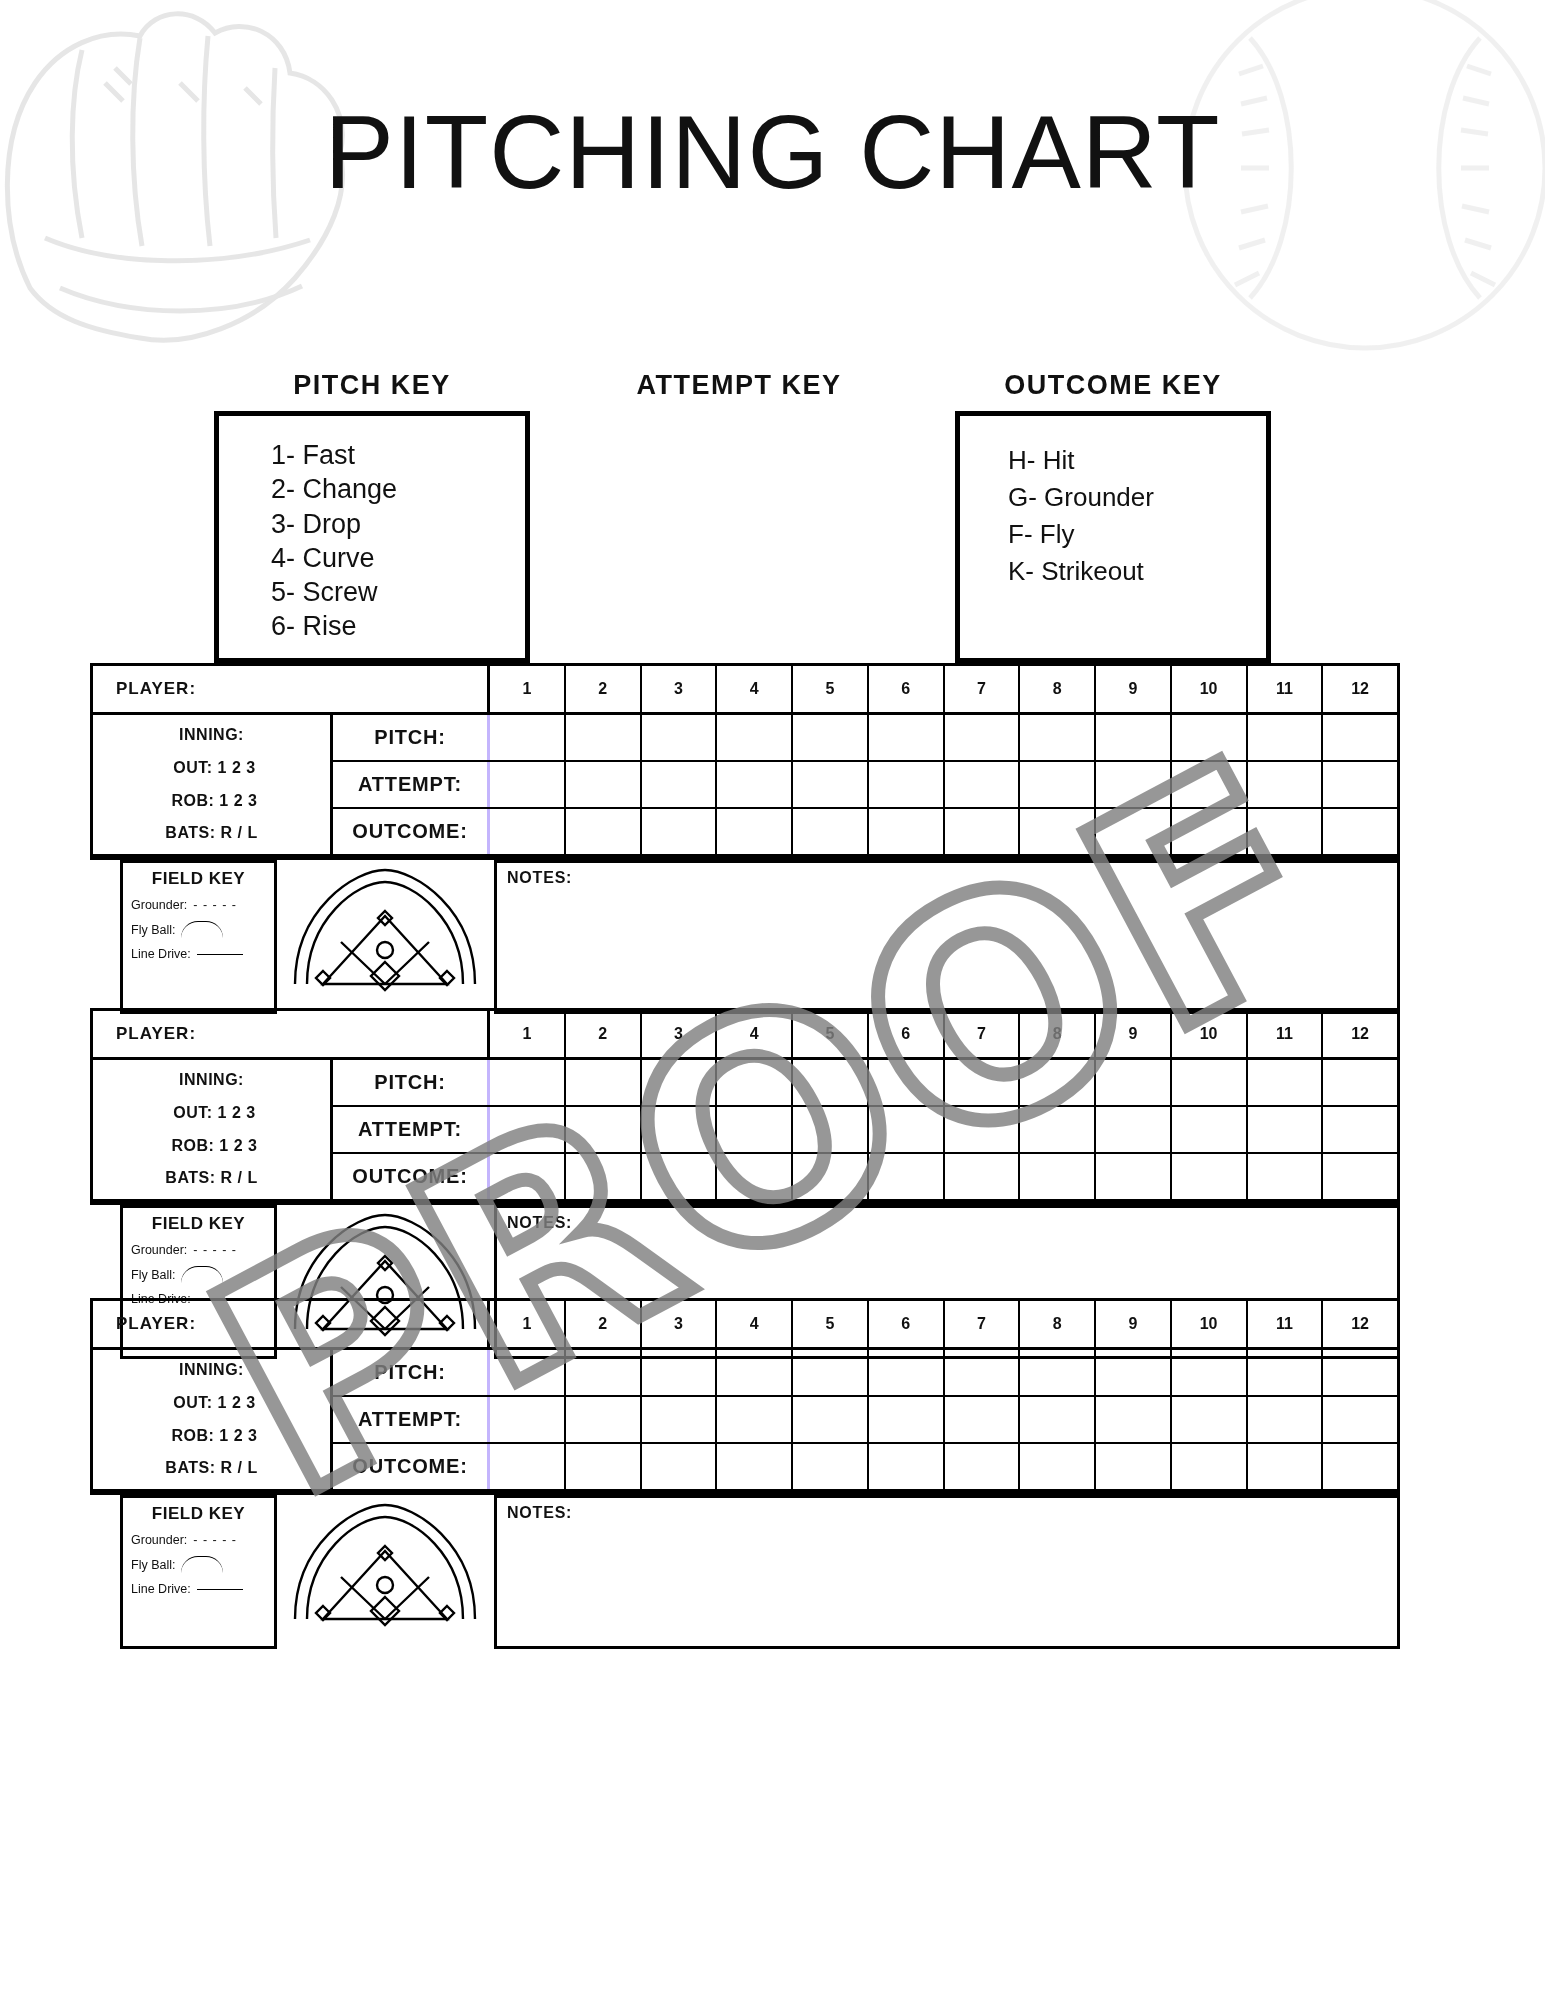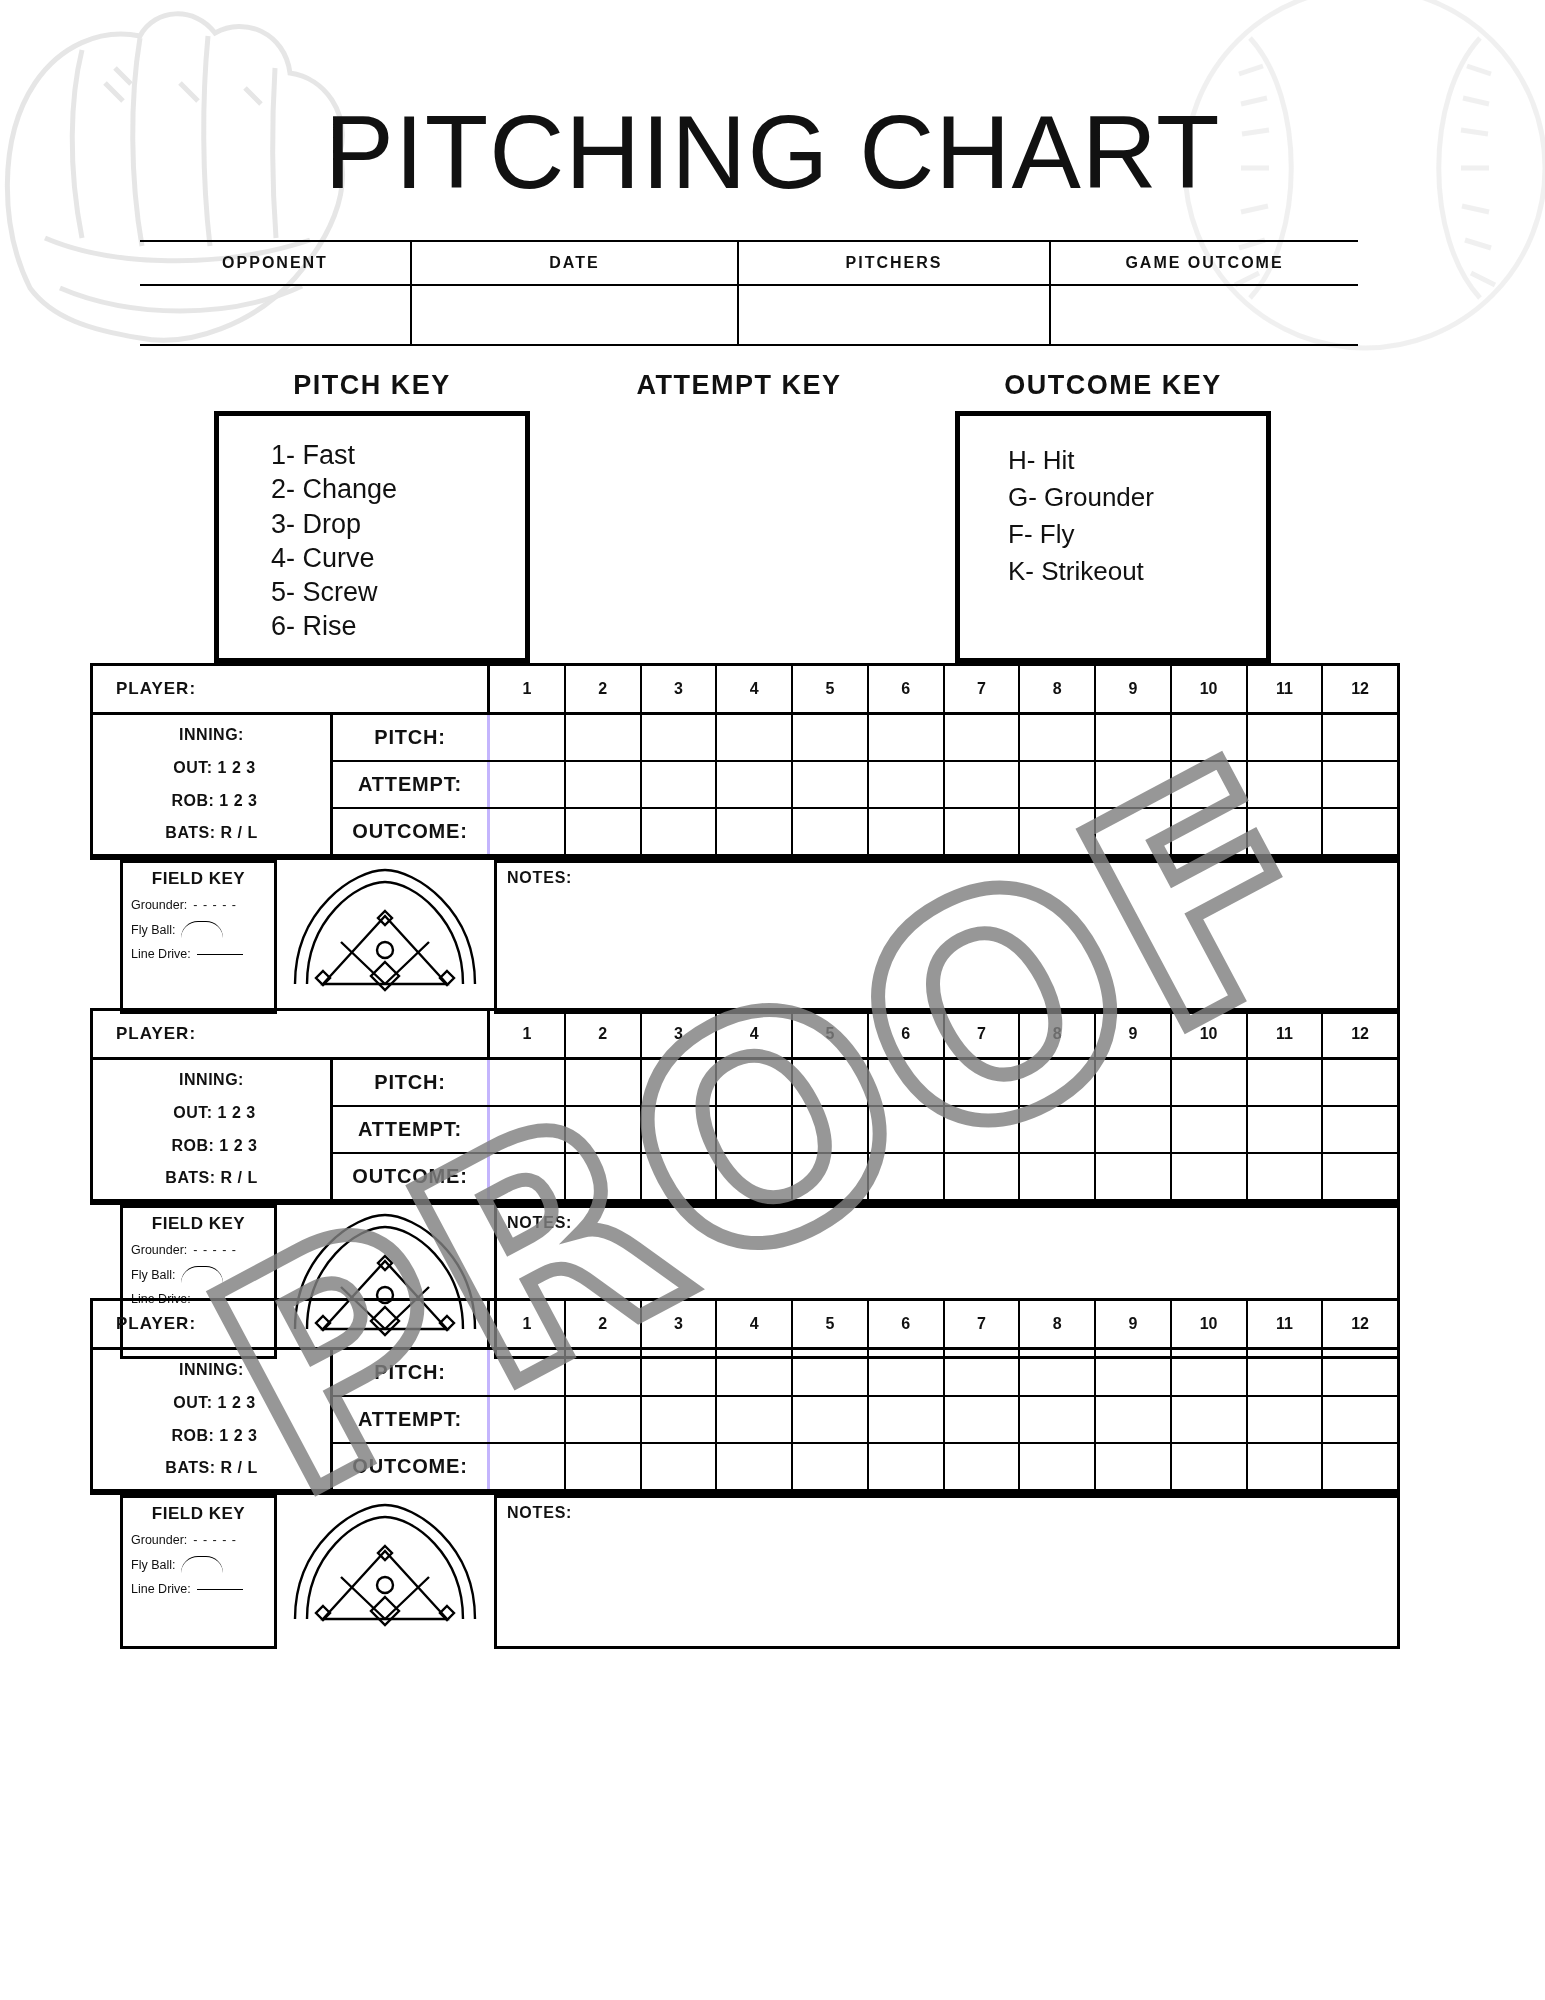--- a/index.html
+++ b/index.html
@@ -164,34 +164,20 @@
         <path d="M95 60 C150 120 150 260 95 320"></path>
         <path d="M325 60 C270 120 270 260 325 320"></path>
         <path d="M108 88 l-24 8 M112 120 l-26 6 M114 152 l-27 4 M114 190 l-28 0 M113 228 l-27 6 M110 262 l-26 8 M104 295 l-24 12"></path>
         <path d="M312 88 l24 8 M308 120 l26 6 M306 152 l27 4 M306 190 l28 0 M307 228 l27 6 M310 262 l26 8 M316 295 l24 12"></path>
       </g>
     </svg>
   </div>
 
   <h1 class="title">PITCHING CHART</h1>
 
-  <div class="info-table">
-    <div class="info-row info-head">
-      <div class="info-cell c1">OPPONENT</div>
-      <div class="info-cell c2">DATE</div>
-      <div class="info-cell c3">PITCHERS</div>
-      <div class="info-cell c4">GAME OUTCOME</div>
-    </div>
-    <div class="info-row info-blank">
-      <div class="info-cell c1"></div>
-      <div class="info-cell c2"></div>
-      <div class="info-cell c3"></div>
-      <div class="info-cell c4"></div>
-    </div>
-  </div>
 
   <div class="keys">
 
     <div class="key-group" id="pitch-key">
       <div class="key-title">PITCH KEY</div>
       <div class="key-box">
         <div class="key-item">1- Fast</div>
         <div class="key-item">2- Change</div>
         <div class="key-item">3- Drop</div>
         <div class="key-item">4- Curve</div>

